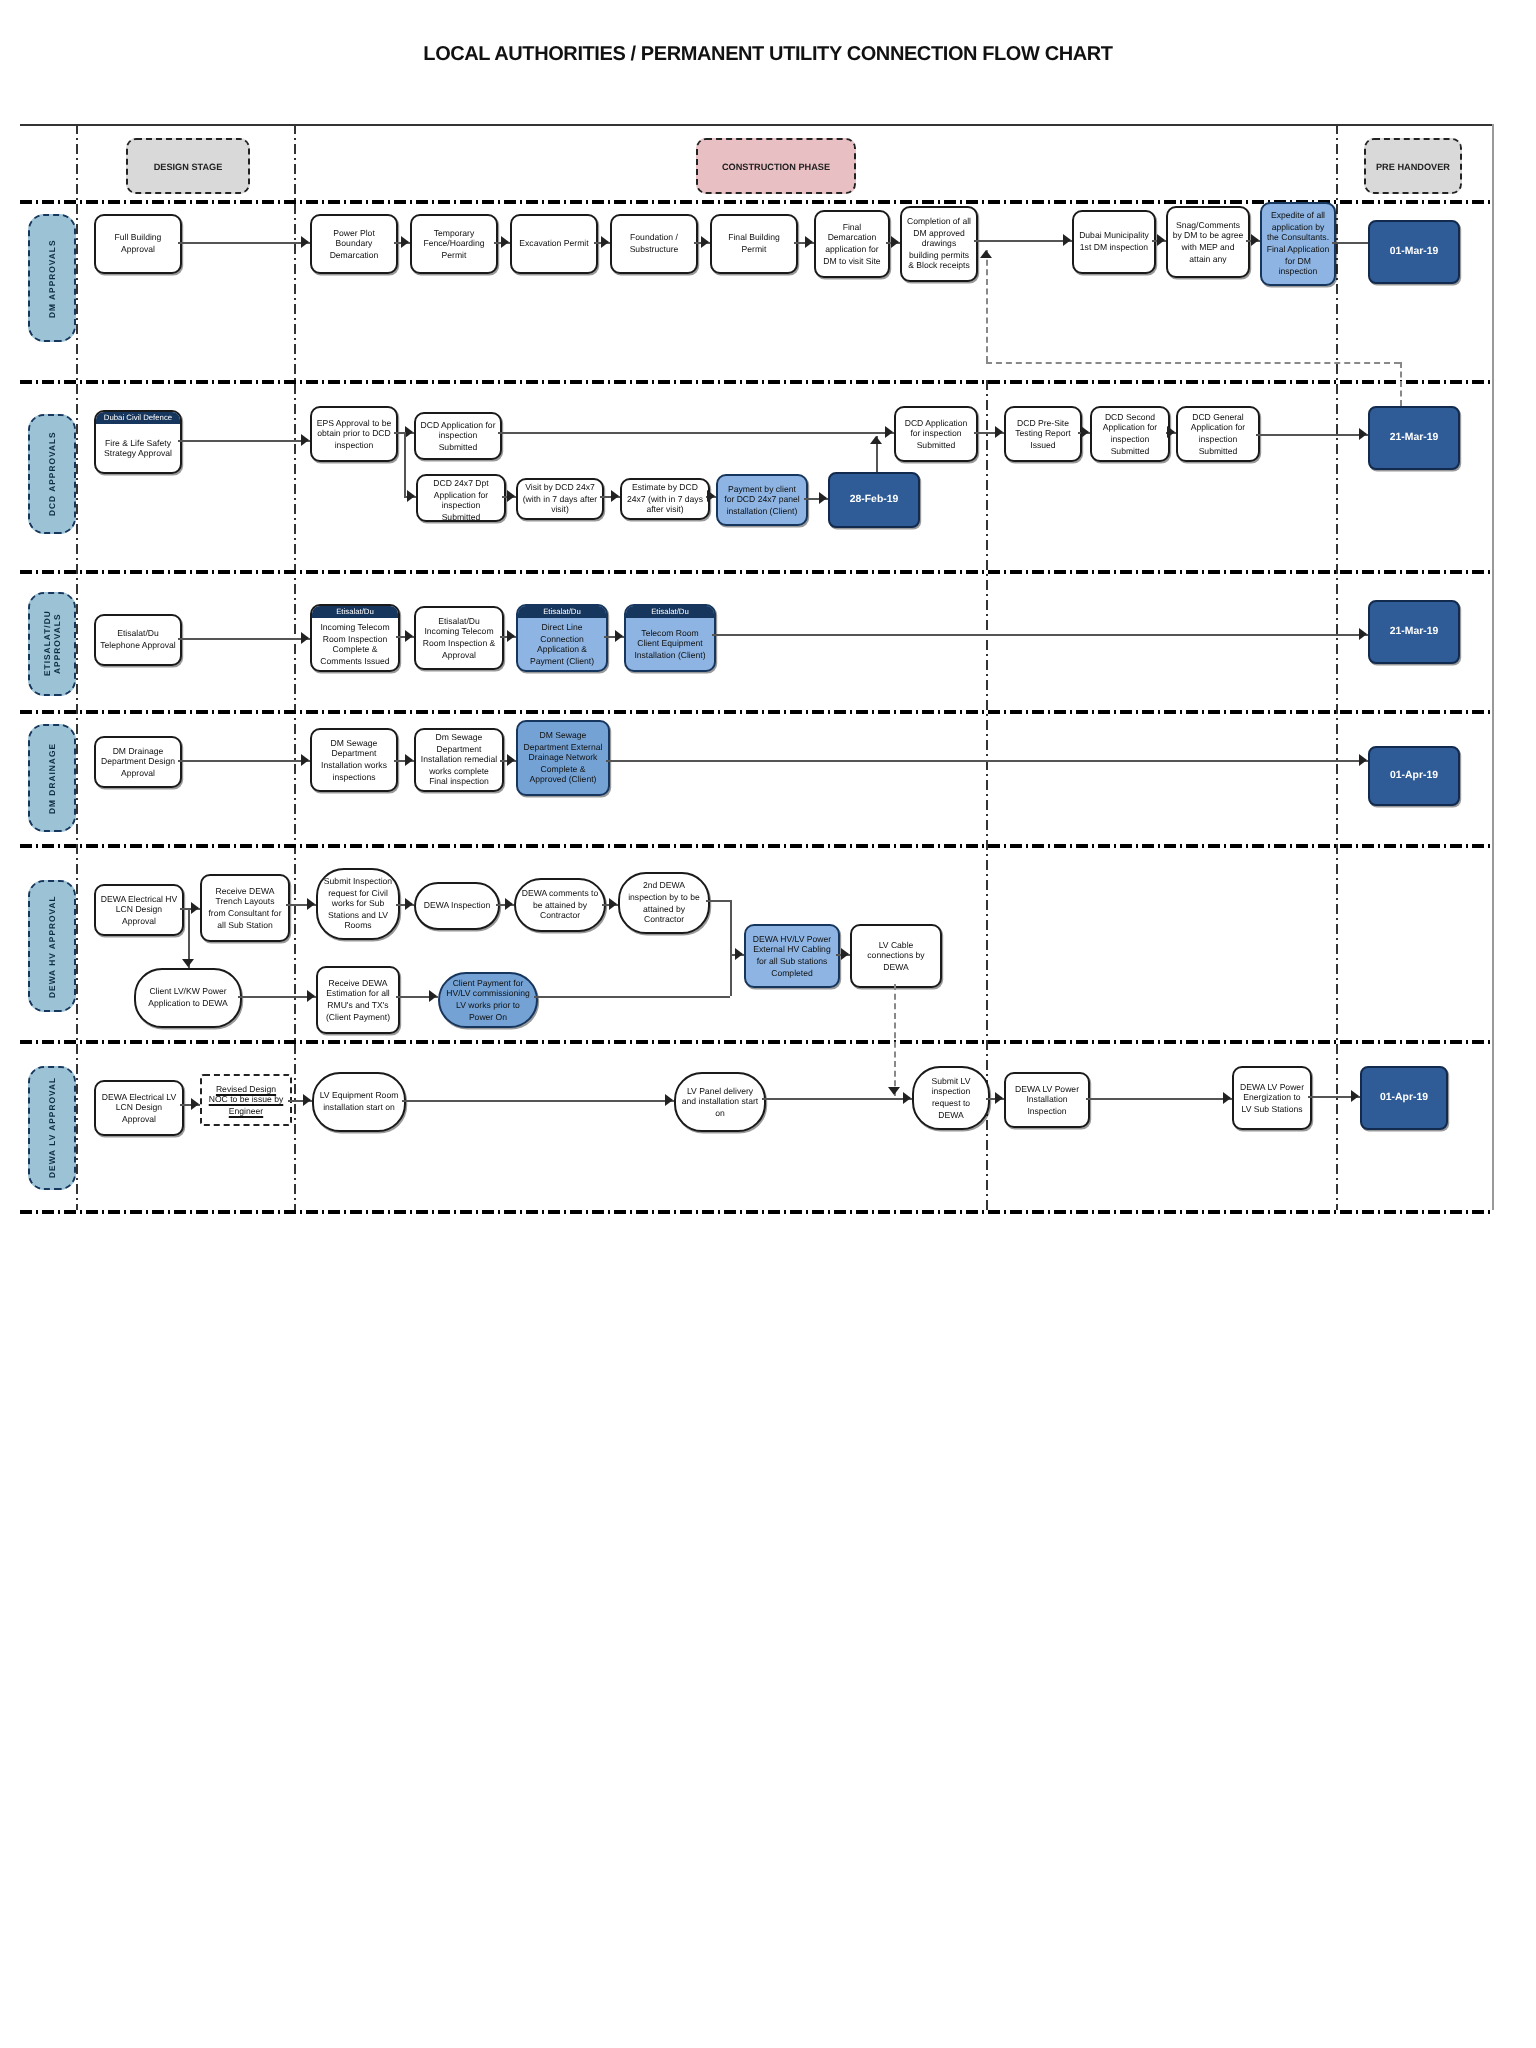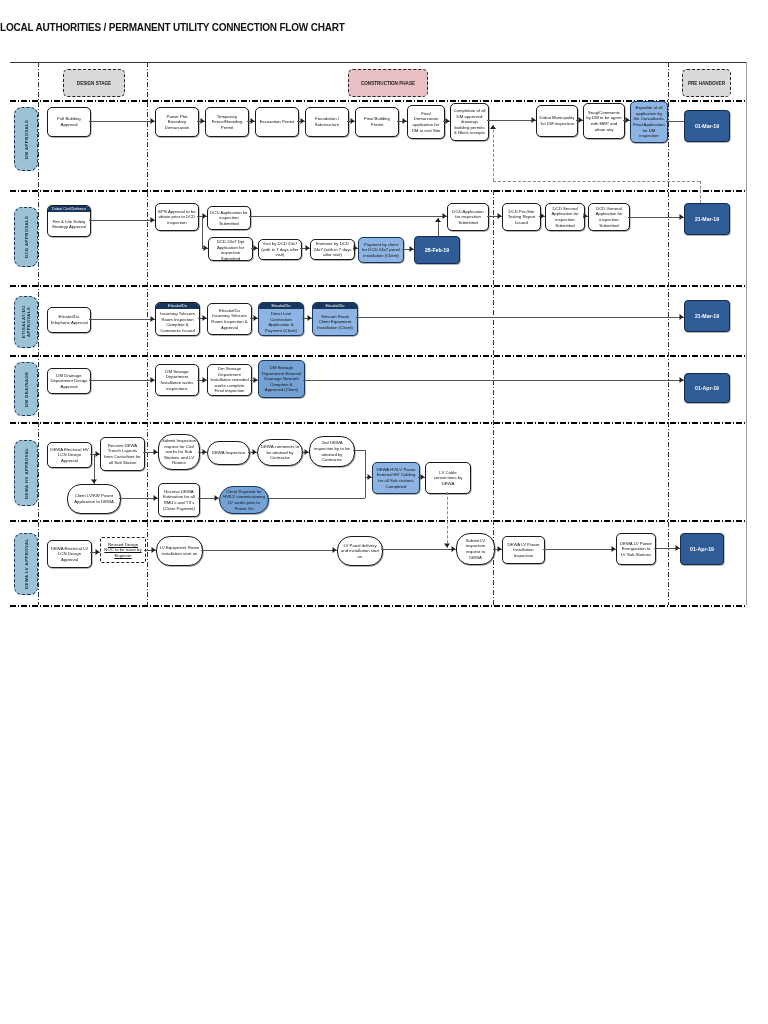--- a/index.html
+++ b/index.html
@@ -1,18 +1,18 @@
 <!DOCTYPE html>
 <html style="--navy: #17365D; --date-blue: #2F5C96; --light-blue: #8DB4E2; --mid-blue: #74A2D4; --lane-blue: #9CC3D5; --pink: #E8BFC3; --gray: #D9D9D9; --paper: #FFFFFF;"><head>
 <meta charset="utf-8">
 <style>
   html,body{margin:0;padding:0;background:#e9e9e9;}
   #page{position:relative;width:768px;height:1024px;background:var(--paper,#fff);margin:0 auto;
         font-family:"Liberation Sans",sans-serif;overflow:hidden;}
-  .title{position:absolute;top:22px;left:0;width:768px;
+  .title{position:absolute;top:22px;left:0;width:768px;text-align:center;
          font-size:10px;font-weight:700;letter-spacing:-0.2px;color:#111;}
   
   .phase{position:absolute;border:1.6px dashed #222;border-radius:5px;display:flex;
          align-items:center;justify-content:center;font-size:4.6px;font-weight:700;
          text-align:center;color:#222;}
   .phase-gray{background:var(--gray,#D9D9D9);}
   .phase-pink{background:var(--pink,#E8BFC3);}
   
   .hdiv{position:absolute;height:2px;
         background:repeating-linear-gradient(90deg,#000 0 6px,transparent 6px 8px,#000 8px 9px,transparent 9px 11px);}

